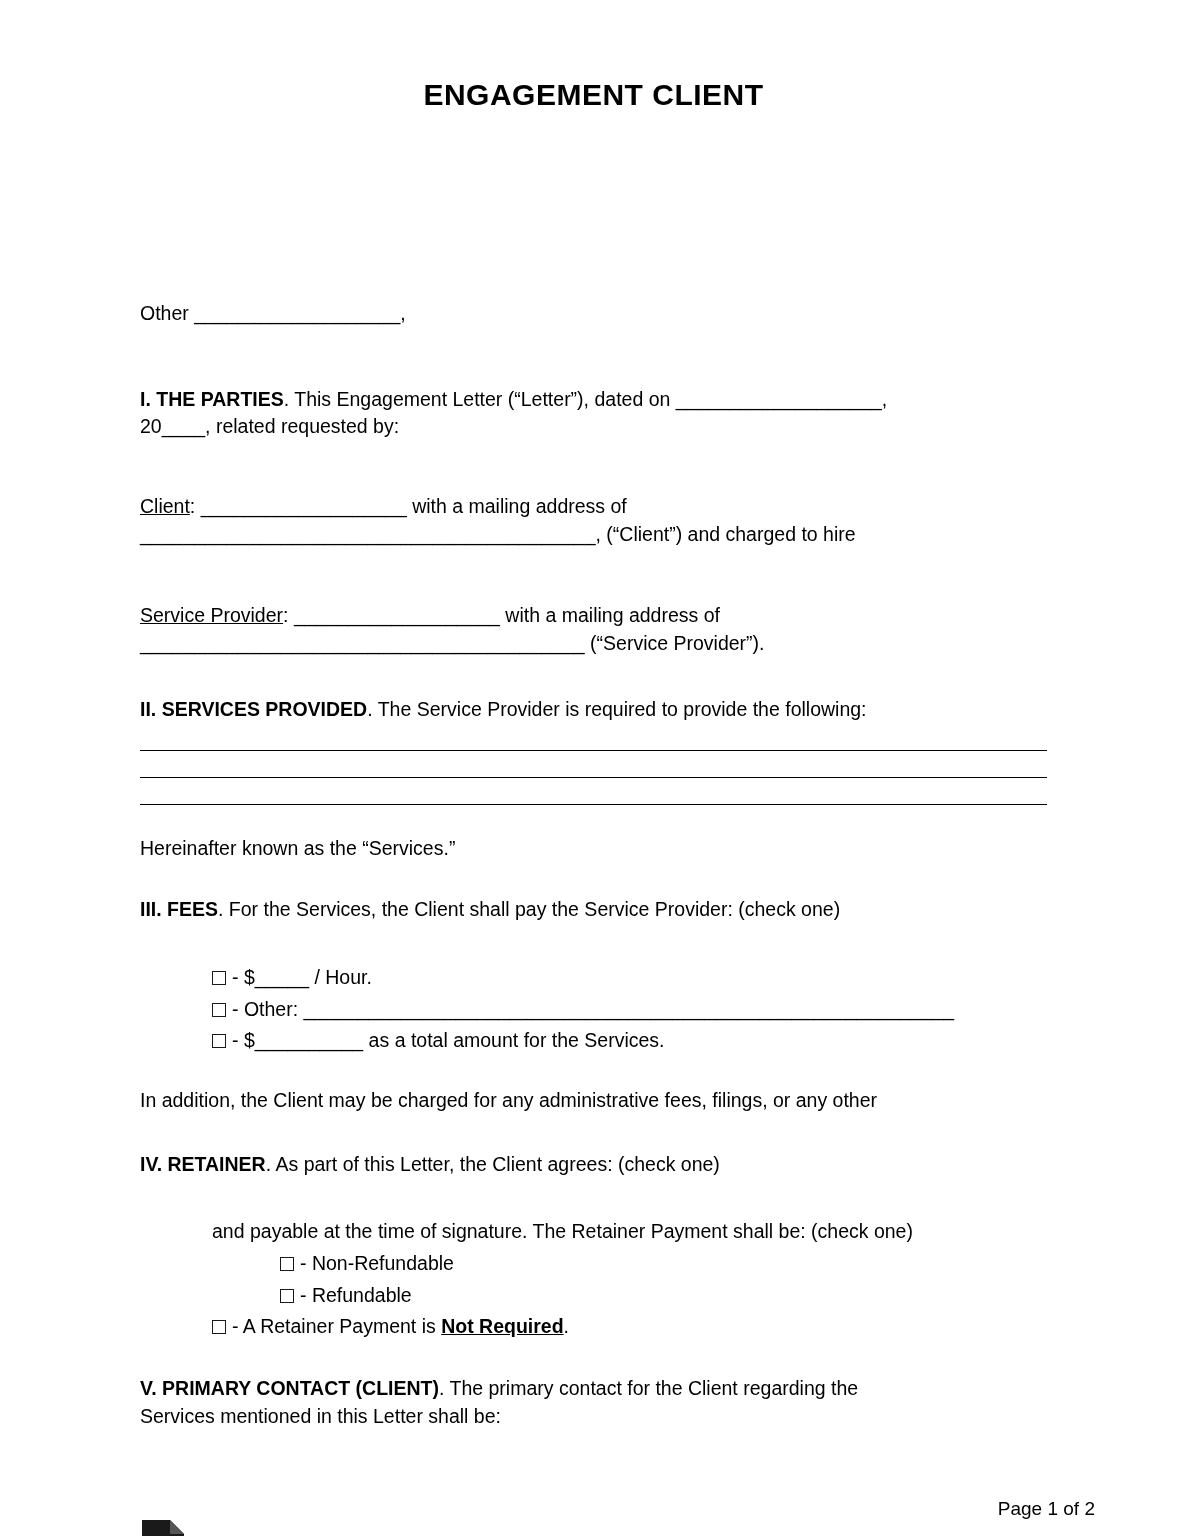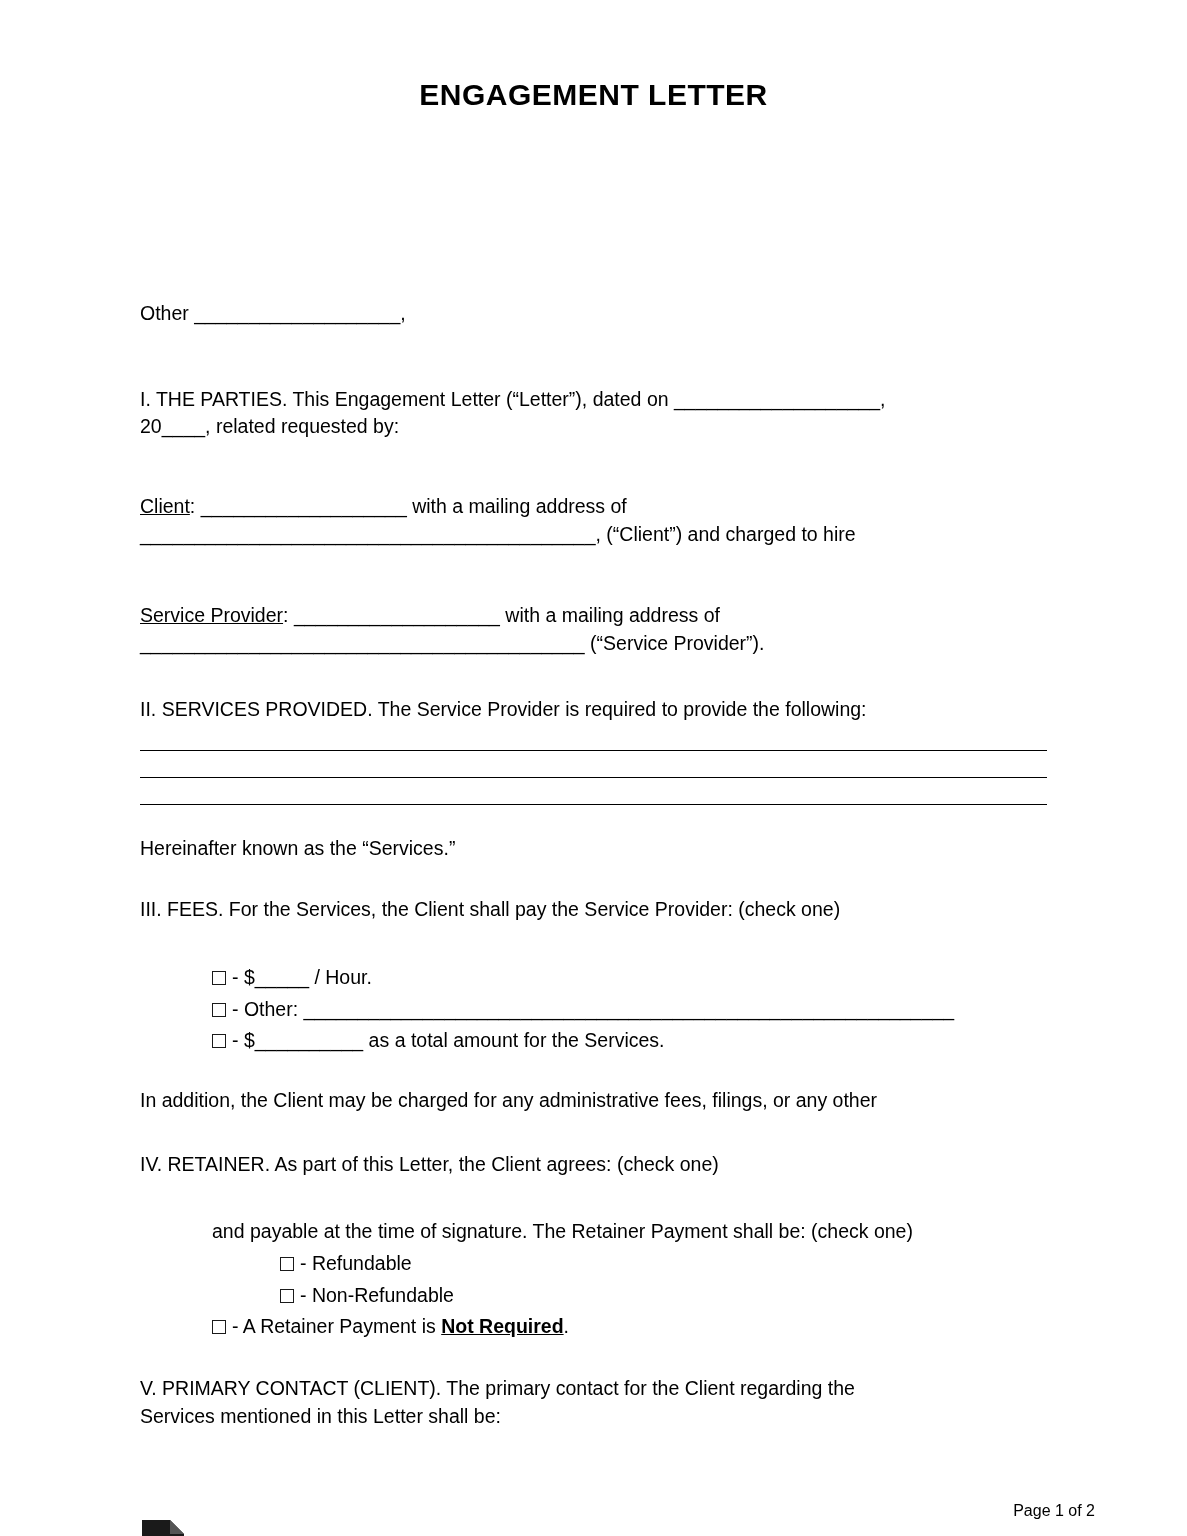--- a/index.html
+++ b/index.html
@@ -72,38 +72,38 @@
     margin-right: 6px;
     position: relative;
     top: 1px;
     background: #fff;
   }
   .tight { margin-bottom: 0; }
   .footer-page {
     position: absolute;
     right: 92px;
     bottom: 94px;
-    font-size: 16px;
+    font-size: 19px;
   }
   .logo {
     position: absolute;
     left: 140px;
     bottom: 40px;
     width: 46px;
     height: 56px;
   }
   .logo svg { display: block; }
-  .sec-head { font-weight: normal; }
+  .sec-head { font-weight: bold; }
 </style>
 </head>
 <body>
 
 <div class="page">
 
-  <div class="doc-title">ENGAGEMENT LETTER</div>
+  <div class="doc-title">ENGAGEMENT CLIENT</div>
 
   <div class="body-area">
 
     <p class="salutation">Other ___________________,</p>
 
     <p class="block tight">
       <span class="sec-head">I. THE PARTIES</span><span>. This Engagement Letter (“Letter”), dated on ___________________,</span><br>
       <span>20____, related requested by:</span>
     </p>
 
@@ -170,24 +170,24 @@
     </p>
 
     <div style="height:14px"></div>
 
     <div class="indent">
       <p class="checkline" style="margin-left:-0px">
         <span>and payable at the time of signature. The Retainer Payment shall be: (check one)</span>
       </p>
       <div class="indent2" style="margin-left:68px">
         <p class="checkline">
-          <span class="cbox"></span><span>- Refundable</span>
+          <span class="cbox"></span><span>- Non-Refundable</span>
         </p>
         <p class="checkline">
-          <span class="cbox"></span><span>- Non-Refundable</span>
+          <span class="cbox"></span><span>- Refundable</span>
         </p>
       </div>
       <p class="checkline">
         <span class="cbox"></span><span>- A Retainer Payment is </span><span class="bu">Not Required</span><span>.</span>
       </p>
     </div>
 
     <div style="height:30px"></div>
 
     <p class="block">

